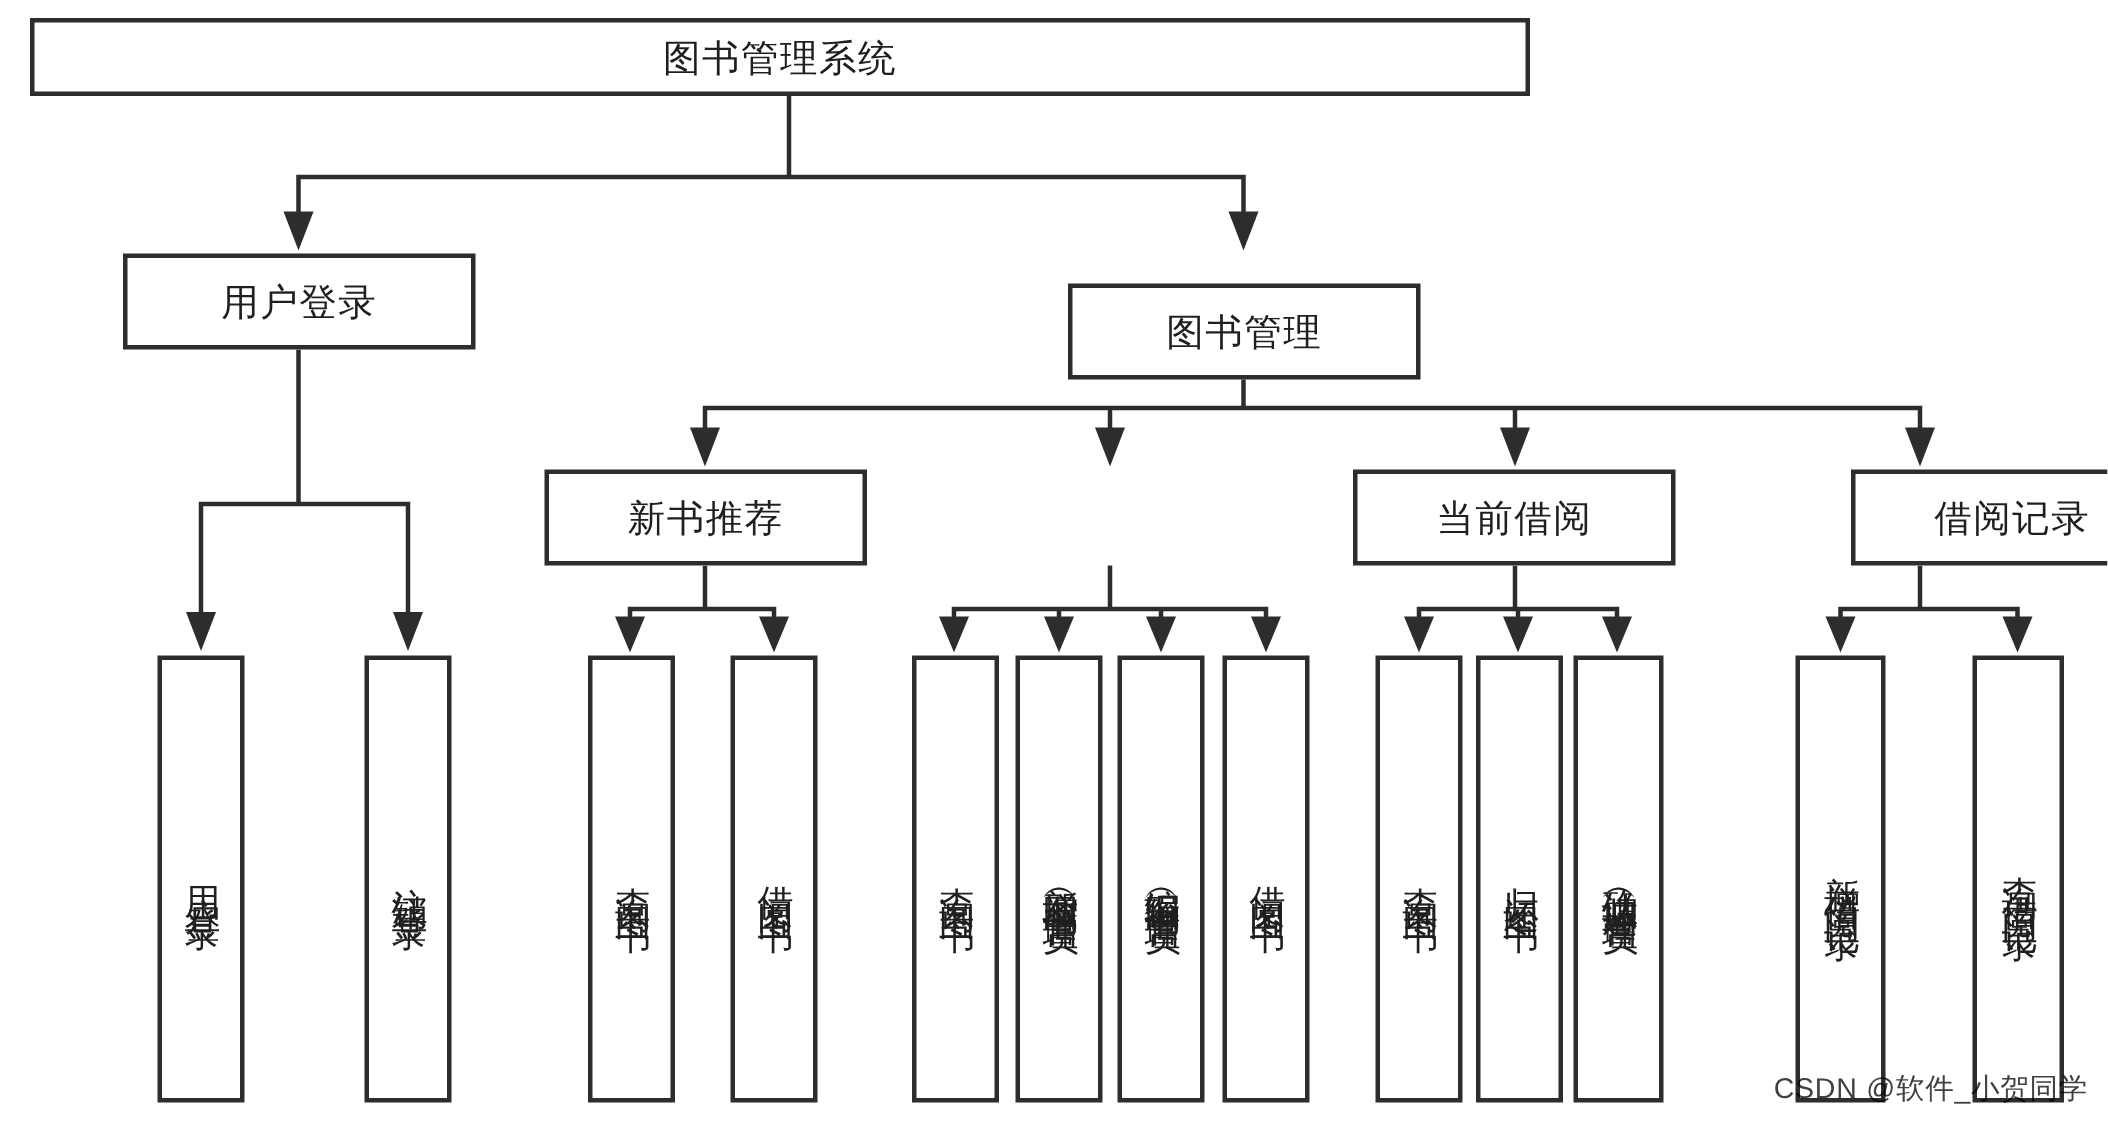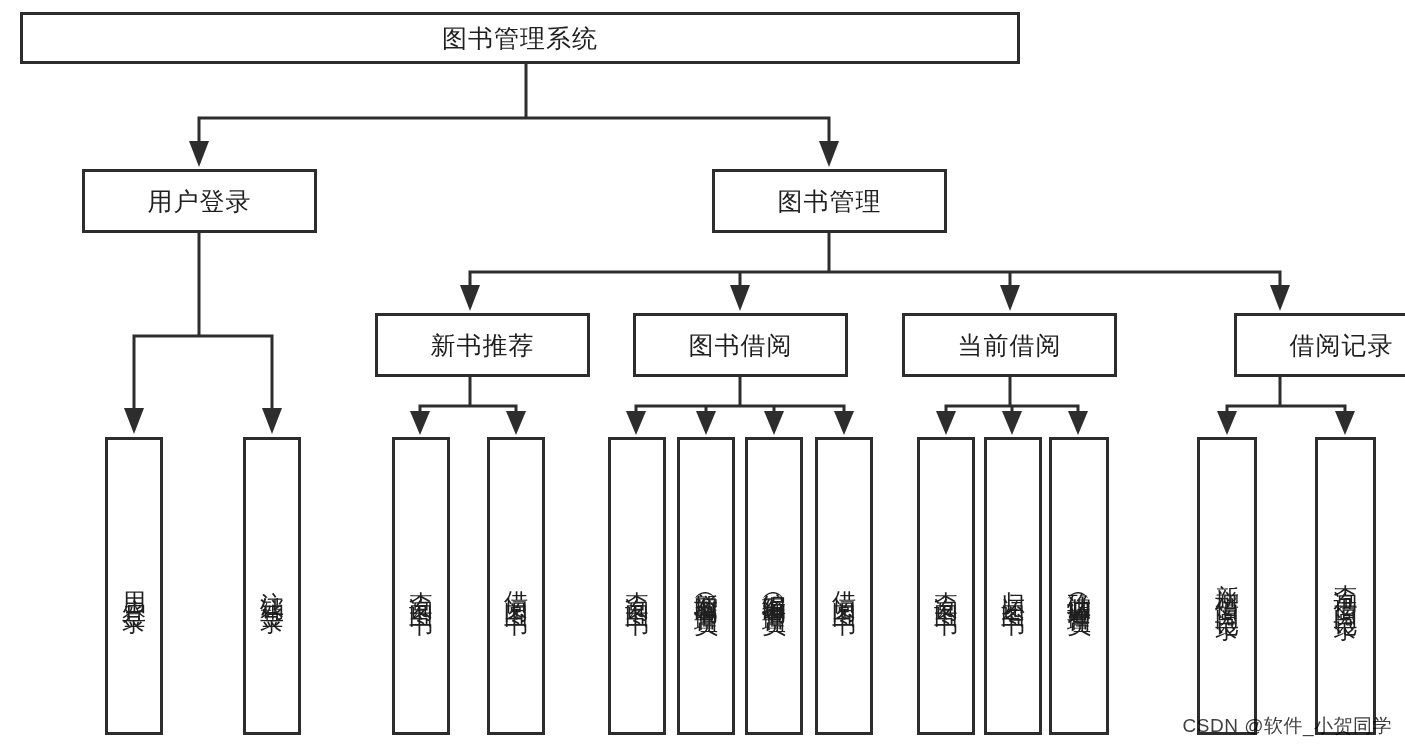--- a/index.html
+++ b/index.html
@@ -140,29 +140,26 @@
     </g>
   </svg>
 
   <div class="node hnode root">
     <span>图书管理系统</span>
   </div>
 
   <div class="node hnode l2" style="left:82px;">
     <span>用户登录</span>
   </div>
-  <div class="node hnode l2" style="left:712px;">
+  <div class="node hnode l2" style="left:712px;margin-top:20px;">
     <span>图书管理</span>
   </div>
 
-  <div class="node hnode l3" style="left:375px;">
+  <div class="node hnode l3" style="left:363px;">
     <span>新书推荐</span>
-  </div>
-  <div class="node hnode l3" style="left:633px;">
-    <span>图书借阅</span>
   </div>
   <div class="node hnode l3" style="left:902px;">
     <span>当前借阅</span>
   </div>
   <div class="node hnode l3" style="left:1234px;">
     <span>借阅记录</span>
   </div>
 
   <div class="node leaf" style="left:105px;">
     <span class="vlabel">用户登录</span>

